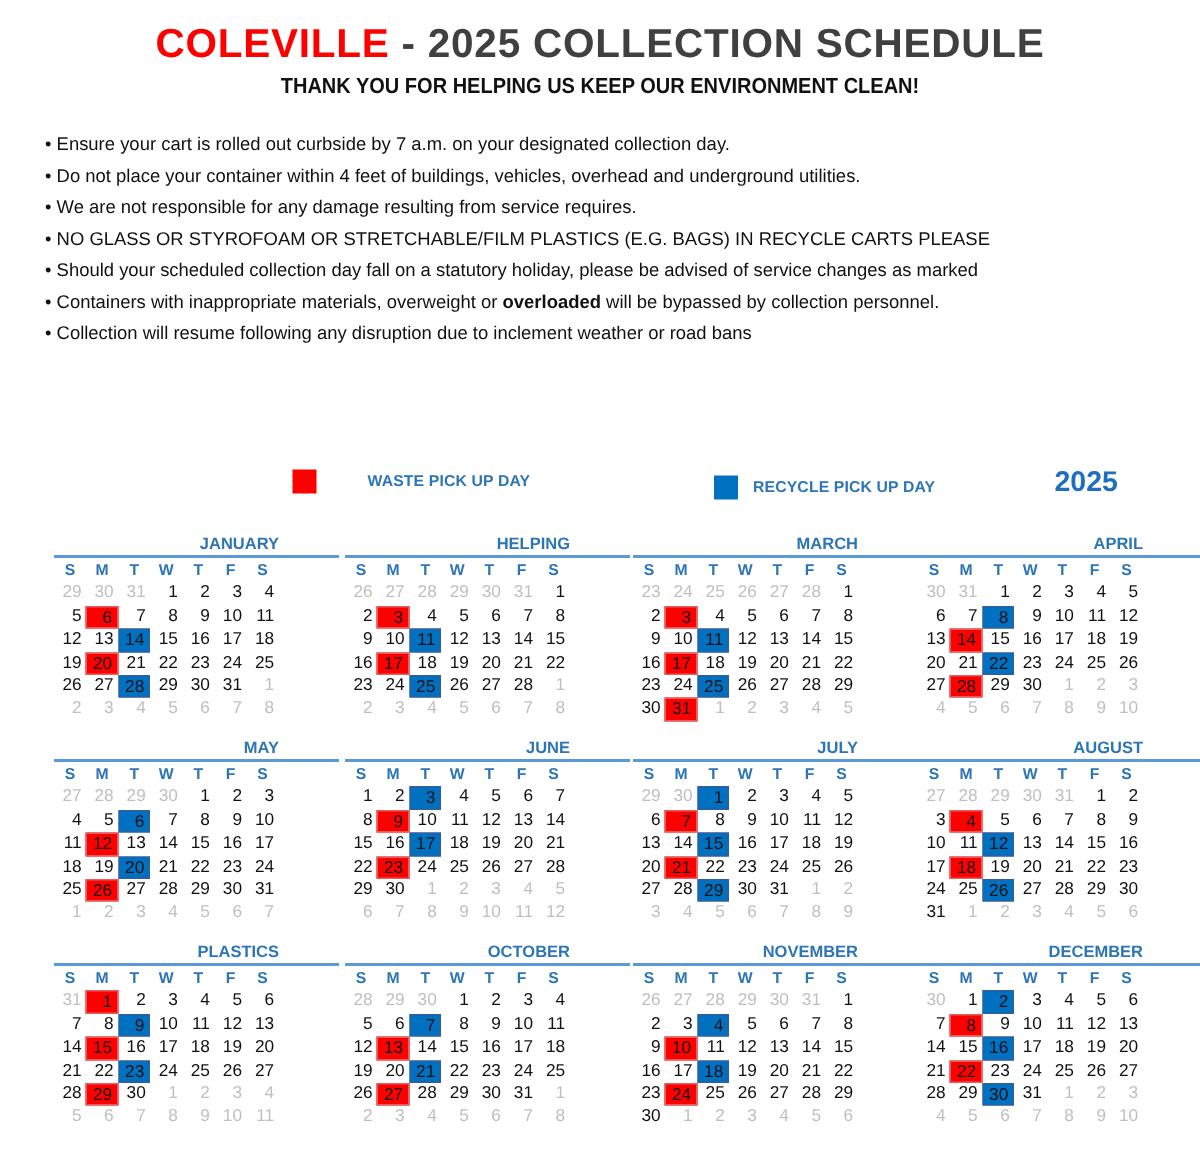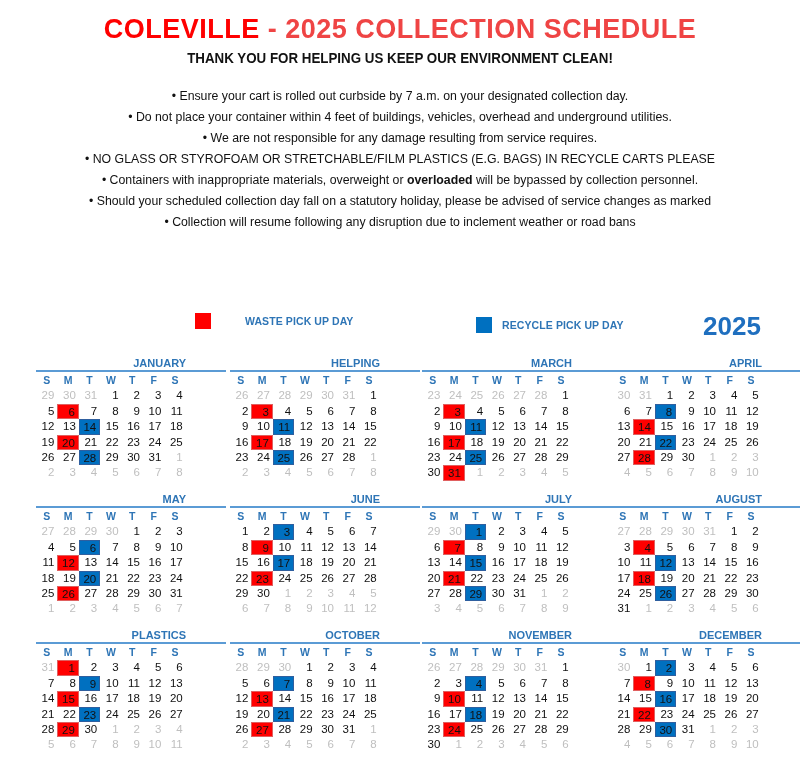--- a/index.html
+++ b/index.html
@@ -1,27 +1,27 @@
 <!DOCTYPE html>
 <html><head>
 <meta charset="utf-8">
 <style>
   html, body { margin:0; padding:0; background:#ffffff; }
   body { width:800px; height:767px; position:relative; overflow:hidden; font-family:"Liberation Sans", sans-serif; color:#111; }
   .title { position:absolute; top:14px; left:0; width:800px; text-align:center; font-weight:bold; font-size:27px; letter-spacing:0.5px; }
   .title .town { color:#ff0000; }
-  .title .rest { color:#ef4444; }
+  .title .rest { color:#404040; }
   .subtitle { position:absolute; top:50px; left:0; width:800px; text-align:center; font-weight:bold; font-size:14.5px; color:#111; transform:scaleX(0.92); }
   .rules { position:absolute; top:86px; left:30px; width:740px; margin:0; padding:0; list-style:none; }
-  .rules li { font-size:12.3px; line-height:21px; height:21px; color:#111; white-space:nowrap;text-align:center; }
+  .rules li { font-size:12.3px; line-height:21px; height:21px; color:#111; white-space:nowrap; }
   .rules li b { font-weight:bold; }
   .legend-item { position:absolute; display:flex; align-items:center; }
   .legend-swatch { width:16px; height:16px; display:inline-block; }
   .legend-label { font-size:10.5px; font-weight:bold; color:#2e75b6; margin-left:10px; letter-spacing:0.1px; }
-  .year { position:absolute; top:311px; left:703px; font-size:26px; font-weight:bold; color:#1f6fbf; }
+  .year { position:absolute; top:311px; left:703px; font-size:19px; font-weight:bold; color:#1f6fbf; }
   .month { position:absolute; width:190px; }
   .month-name { position:absolute; top:0; right:0; font-size:11px; font-weight:bold; color:#2e75b6; }
   .month-rule { position:absolute; top:13px; left:0; width:190px; height:2px; background:#5b9bd5; }
   .grid { position:absolute; top:16px; left:0; width:150px; }
   .row { display:flex; height:15.4px; }
   .cell { width:21.4px; height:15.4px; font-size:11.5px; line-height:15.4px; text-align:right; padding-right:3px; box-sizing:border-box; color:#111; }
   .hdr { font-weight:bold; color:#2e75b6; font-size:10.5px; text-align:center; padding-right:0; }
   .other { color:#bfbfbf; }
   .waste { background:#ff0000; border:1px solid #e06060; }
   .recycle { background:#0070c0; border:1px solid #2f5f9f; }
@@ -32,22 +32,22 @@
 <div class="title">
   <span class="town">COLEVILLE</span><span class="rest"> - 2025 COLLECTION SCHEDULE</span>
 </div>
 <div class="subtitle">THANK YOU FOR HELPING US KEEP OUR ENVIRONMENT CLEAN!</div>
 
 <ul class="rules">
   <li><span>• Ensure your cart is rolled out curbside by 7 a.m. on your designated collection day.</span></li>
   <li><span>• Do not place your container within 4 feet of buildings, vehicles, overhead and underground utilities.</span></li>
   <li><span>• We are not responsible for any damage resulting from service requires.</span></li>
   <li><span>• NO GLASS OR STYROFOAM  OR STRETCHABLE/FILM PLASTICS (E.G. BAGS)  IN RECYCLE CARTS PLEASE</span></li>
+  <li><span>• Should your scheduled collection day fall on a statutory holiday, please be advised of service changes as marked</span></li>
   <li><span>• Containers with inappropriate materials, overweight or </span><b>overloaded</b><span> will be bypassed by collection personnel.</span></li>
-  <li><span>• Should your scheduled collection day fall on a statutory holiday, please be advised of service changes as marked</span></li>
   <li><span>• Collection will resume following any disruption due to inclement weather or road bans</span></li>
 </ul>
 
 <div class="legend-item" style="top:313px;left:195px;gap:24px;">
   <span class="legend-swatch" style="background:#ff0000;"></span>
   <span class="legend-label">WASTE PICK UP DAY</span>
 </div>
 <div class="legend-item" style="top:317px;left:476px;">
   <span class="legend-swatch" style="background:#0070c0;"></span>
   <span class="legend-label">RECYCLE PICK UP DAY</span>

